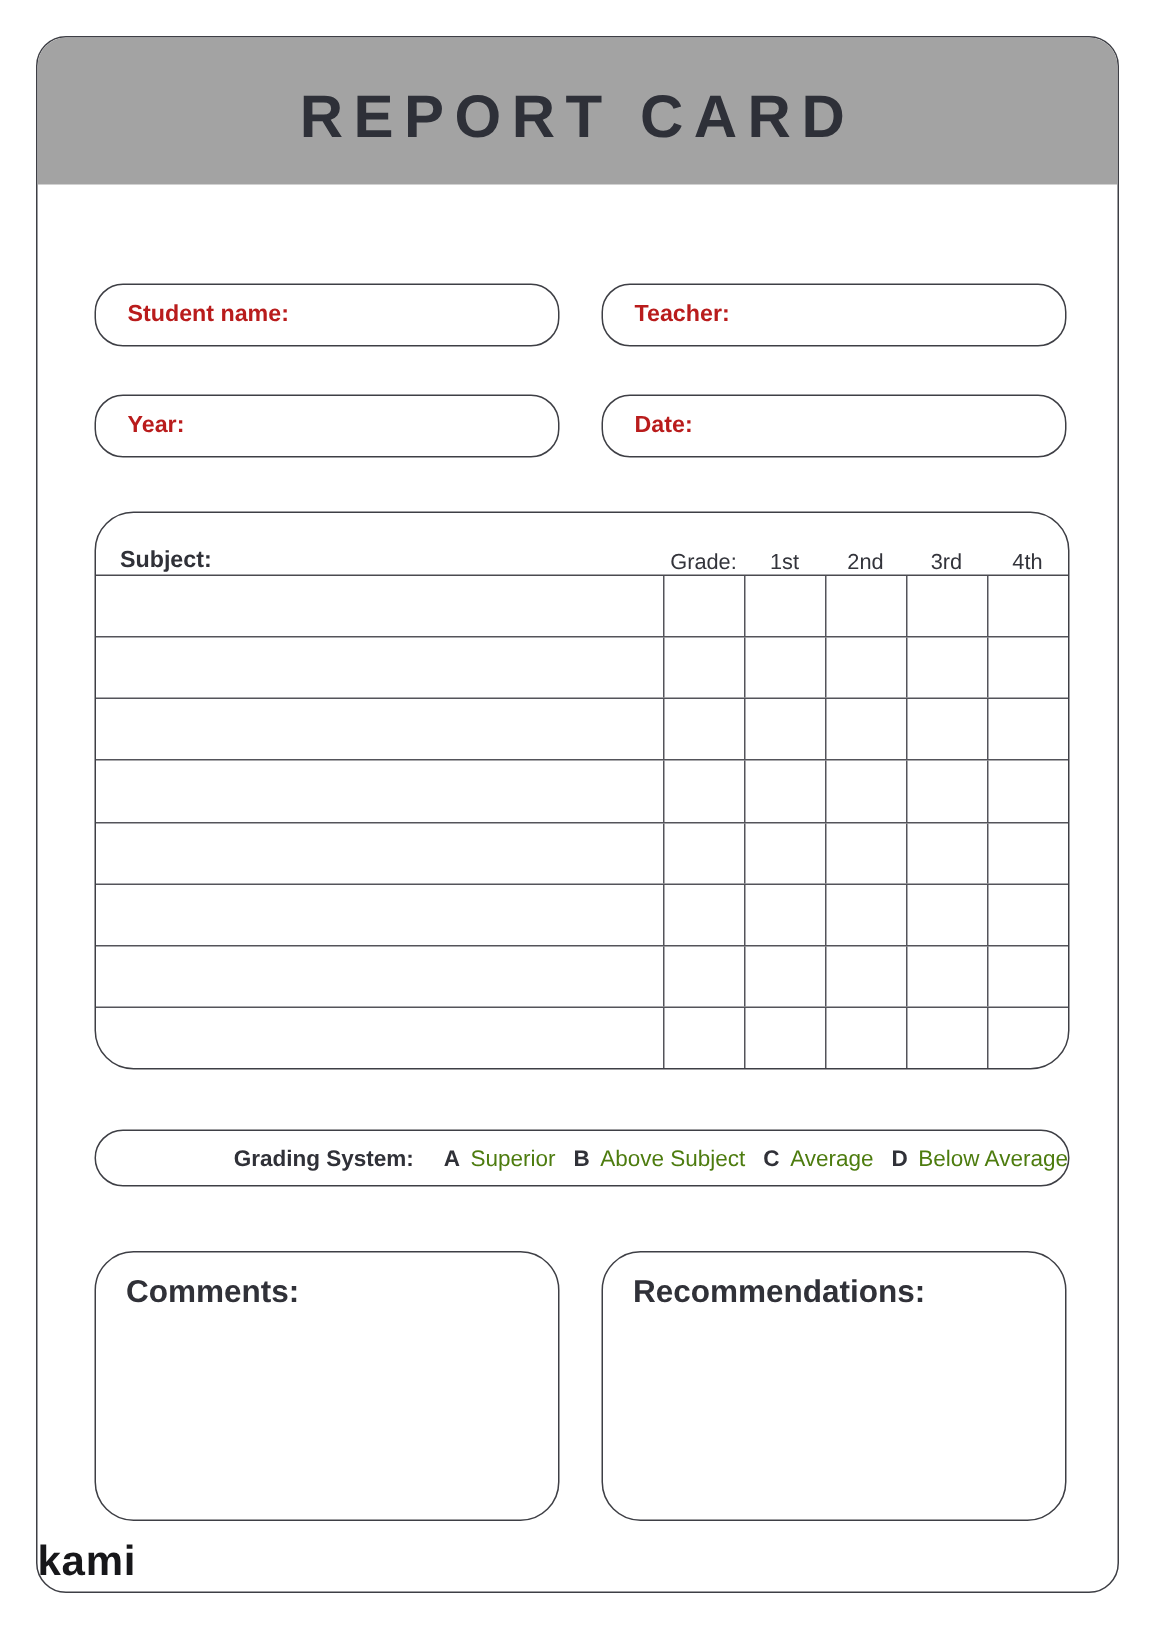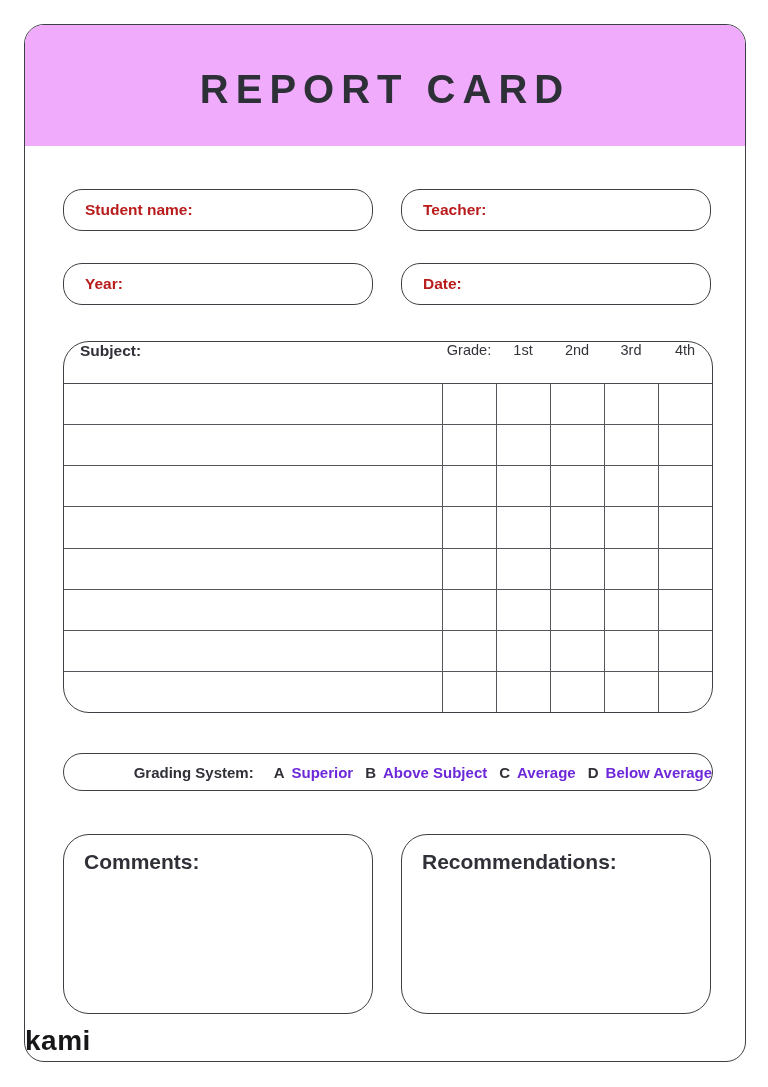--- a/index.html
+++ b/index.html
@@ -20,22 +20,22 @@
     left: 24px; top: 24px;
     width: 722px; height: 1038px;
     background: #ffffff;
     border: 1.5px solid #3e3f45;
     border-radius: 20px;
     overflow: hidden;
   }
   .header-band {
     position: absolute;
     left: 0; top: 0;
-    width: 100%; height: 121px;
-    background: #f0abfc;
+    width: 100%; height: 98px;
+    background: #a3a3a3;
     display: flex;
     align-items: center;
     justify-content: center;
   }
   .header-band h1 {
     font-size: 40px;
     font-weight: 800;
     letter-spacing: 7px;
     color: #2e3038;
     padding-top: 8px;
@@ -67,21 +67,21 @@
     border-radius: 26px;
     background: #fff;
     overflow: hidden;
     display: flex;
     flex-direction: column;
   }
   .thead {
     height: 42px;
     flex: 0 0 42px;
     display: flex;
-    align-items: flex-start;
+    align-items: flex-end;
     border-bottom: 1.5px solid #4a4a50;
   }
   .th-subject {
     flex: 1;
     padding-left: 16px;
     font-size: 15.5px;
     font-weight: 600;
   }
   .th-col {
     flex: 0 0 54px;
@@ -119,21 +119,21 @@
     background: #fff;
     display: flex;
     align-items: center;
     padding-left: 20px;
     font-size: 15px;
     white-space: nowrap;
     justify-content: flex-end;
   }
   .grading-pill .g-label { font-weight: 700; margin-right: 8px; }
   .grading-pill .g-letter { font-weight: 700; margin-left: 12px; margin-right: 7px; }
-  .grading-pill .g-meaning { font-weight: 700; color: #6d28d9; }
+  .grading-pill .g-meaning { font-weight: 400; color: #4d7c0f; }
 
   .note-box {
     position: absolute;
     top: 809px;
     width: 310px; height: 180px;
     border: 1.5px solid #3e3f45;
     border-radius: 26px;
     background: #fff;
     padding: 15px 20px;
     font-size: 21px;

